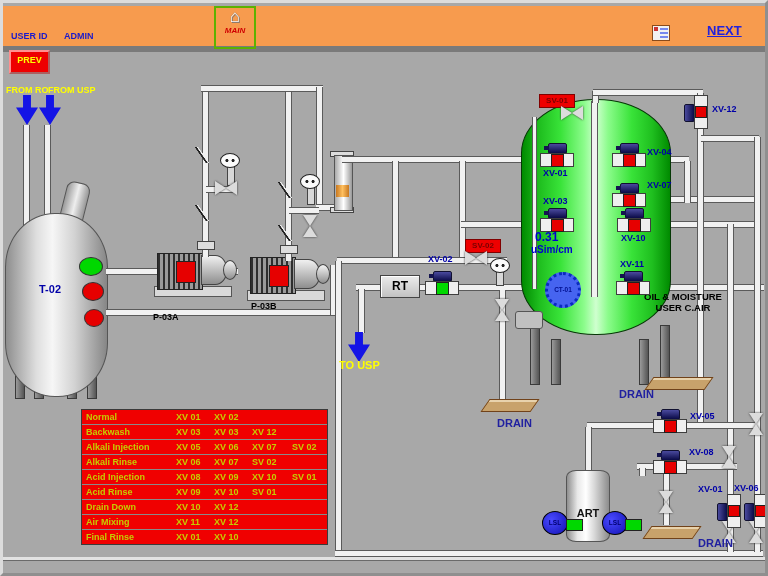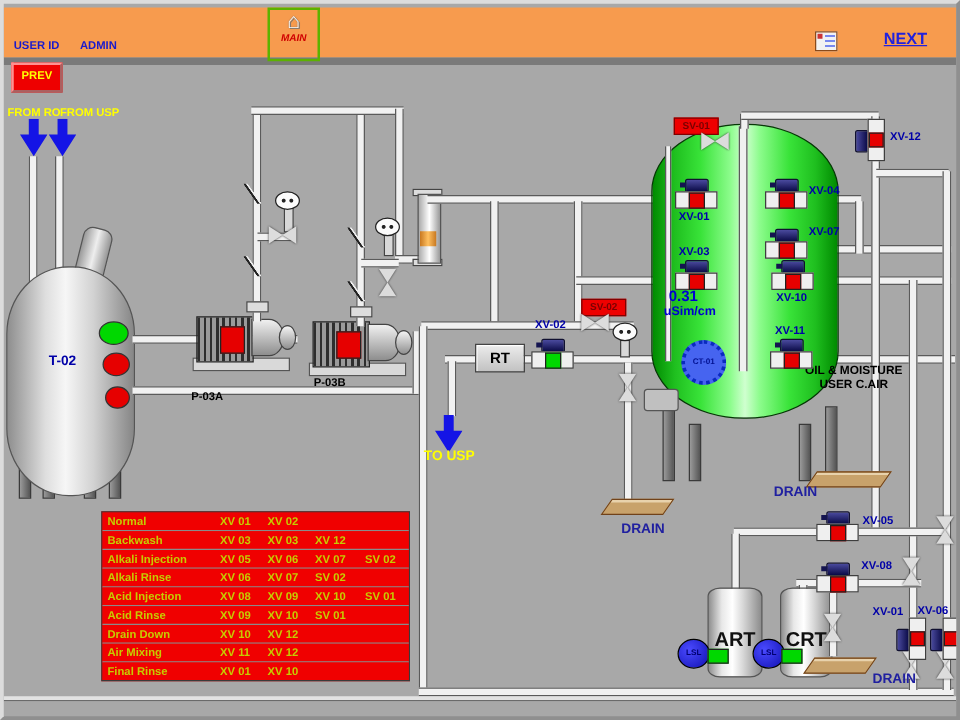--- a/index.html
+++ b/index.html
@@ -85,21 +85,21 @@
   .ct{left:542px;top:269px;width:30px;height:30px;border-radius:50%;border:3px dotted #0A2AC0;background:#4664F0;
     color:#001090;font-weight:bold;font-size:6.5px;text-align:center;line-height:30px;}
   .svbox{position:absolute;width:34px;height:12px;background:#EE0000;border:1px solid #800000;color:#7A0000;
     font-weight:bold;font-size:8px;text-align:center;line-height:12px;}
   .arr{position:absolute;width:22px;height:30px;background:#1414E6;filter:drop-shadow(0 0 1px #000);
     clip-path:polygon(32% 0,68% 0,68% 42%,100% 42%,50% 100%,0 42%,32% 42%);}
   .pan{position:absolute;width:48px;height:11px;transform:skewX(-35deg);background:#C8A26B;border:1px solid #70421A;
     box-shadow:inset 0 2px 0 #E8D2AC;}
   .cyl{position:absolute;border:1px solid #555;border-radius:10px/7px;
     background:linear-gradient(90deg,#8F8F8F 0%,#E8E8E8 25%,#FFF 45%,#D8D8D8 65%,#8C8C8C 100%);
-    font-weight:bold;font-size:16px;color:#111;text-align:center;}
+    font-weight:bold;font-size:11px;color:#111;text-align:center;}
   .lsl{position:absolute;width:24px;height:22px;border-radius:50%;border:1px solid #000;
     background:radial-gradient(circle at 35% 35%,#4A4AFF,#0F0FB0);color:#000070;font-weight:bold;font-size:6.5px;
     text-align:center;line-height:22px;}
   .gind{position:absolute;width:15px;height:10px;border:1px solid #222;}
   .dist{left:512px;top:308px;width:26px;height:16px;background:#C0C0C0;border:1px solid #555;border-radius:3px;}
   
   .tbl{left:78px;top:406px;width:245px;background:#F00000;border:1px solid #3A3A3A;}
   .trow{display:grid;grid-template-columns:90px 38px 38px 40px 39px;height:14px;line-height:14px;
     border-bottom:1px solid #8A8A8A;background:#F00000;}
   .trow:last-child{border-bottom:none;}
@@ -232,21 +232,20 @@
   <div class="ph" style="left:584px;top:419px;width:170px"></div>
   <div class="pv" style="left:582px;top:424px;height:44px"></div>
   <div class="ph" style="left:634px;top:460px;width:100px"></div>
   <div class="pv" style="left:636px;top:465px;height:8px"></div>
   <div class="bwv" style="left:719px;top:443px"></div>
   <div class="bwv" style="left:746px;top:410px"></div>
   <div class="bwv" style="left:719px;top:518px"></div>
   <div class="bwv" style="left:746px;top:518px"></div>
 
   <div class="cyl" style="left:563px;top:467px;width:42px;height:70px;line-height:84px">ART</div>
-  <div class="cyl" style="left:621px;top:467px;width:40px;height:70px;line-height:84px">CRT</div>
   <div class="lsl" style="left:539px;top:508px">LSL</div>
   <div class="gind" style="left: 563px; top: 516px; background: rgb(0, 216, 0);"></div>
   <div class="lsl" style="left:599px;top:508px">LSL</div>
   <div class="gind" style="left: 622px; top: 516px; background: rgb(0, 216, 0);"></div>
   <div class="pv" style="left:660px;top:470px;height:52px"></div>
   <div class="bwv" style="left:656px;top:488px"></div>
 
   <div class="pan" style="left:482px;top:396px"></div>
   <div class="drain" style="left:494px;top:414px">DRAIN</div>
   <div class="pan" style="left:646px;top:374px;width:58px"></div>

